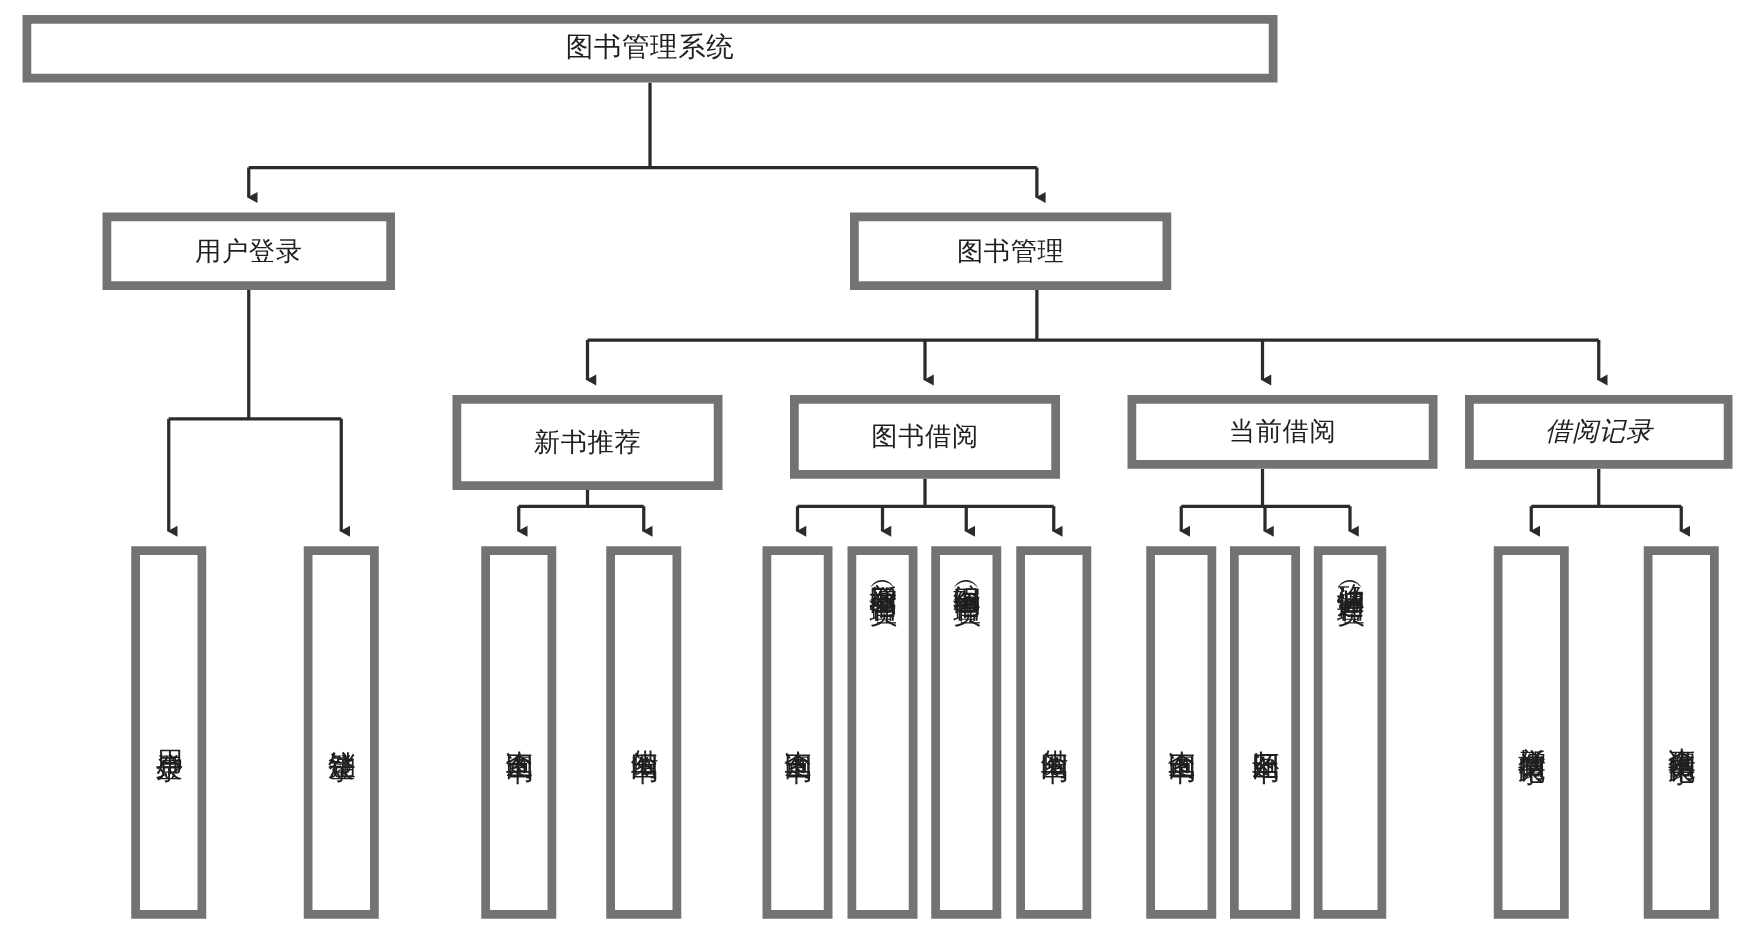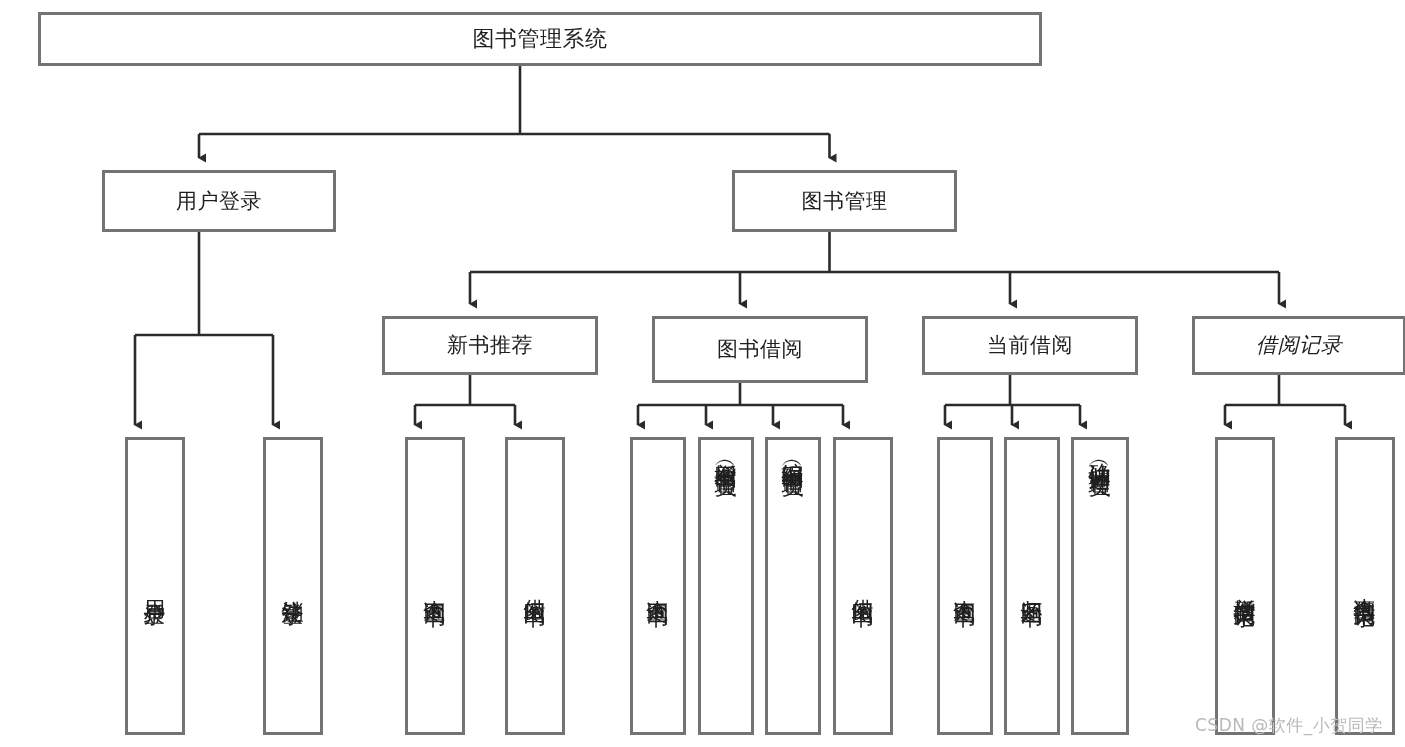--- a/index.html
+++ b/index.html
@@ -21,26 +21,25 @@
     position: absolute;
     left: 0;
     top: 0;
     width: 1405px;
     height: 747px;
     pointer-events: none;
   }
   .node {
     position: absolute;
     box-sizing: border-box;
-    border: 3px solid #737373;
+    border: 7px solid #737373;
     background: #ffffff;
     display: flex;
     align-items: center;
     justify-content: center;
-    margin-left: 20px;
   }
   .node-label {
     color: #1f1f1f;
     line-height: 1.18;
     text-align: center;
     white-space: nowrap;
   }
   
   .node.horiz .node-label {
     font-size: 21px;
@@ -114,30 +113,30 @@
       </g>
   </svg>
 
   <div id="node-layer">
       <div class="node horiz root" style="left: 18px; top: 12px; width: 1004px; height: 54px;">
         <div class="node-label">图书管理系统</div>
       </div>
       <div class="node horiz" style="left: 82px; top: 170px; width: 234px; height: 62px;">
         <div class="node-label">用户登录</div>
       </div>
-      <div class="node horiz" style="left: 712px; top: 170px; width: 225px; height: 62px;">
+      <div class="node horiz" style="left: 680px; top: 170px; width: 257px; height: 62px;">
         <div class="node-label">图书管理</div>
       </div>
-      <div class="node horiz" style="left: 362px; top: 316px; width: 216px; height: 59px;">
+      <div class="node horiz" style="left: 362px; top: 316px; width: 216px; height: 76px;">
         <div class="node-label">新书推荐</div>
       </div>
       <div class="node horiz" style="left: 632px; top: 316px; width: 216px; height: 67px;">
         <div class="node-label">图书借阅</div>
       </div>
-      <div class="node horiz" style="left: 902px; top: 316px; width: 216px; height: 59px; justify-content: center;">
+      <div class="node horiz" style="left: 902px; top: 316px; width: 248px; height: 59px; justify-content: center;">
         <div class="node-label">当前借阅</div>
       </div>
       <div class="node horiz" style="left: 1172px; top: 316px; width: 214px; height: 59px; font-style: italic;">
         <div class="node-label">借阅记录</div>
       </div>
       <div class="node vert" style="left: 105px; top: 437px; width: 60px; height: 298px;">
         <div class="node-label">用户登录</div>
       </div>
       <div class="node vert" style="left: 243px; top: 437px; width: 60px; height: 298px;">
         <div class="node-label">注销登录</div>
@@ -170,14 +169,13 @@
         <div class="node-label">确认归还（管理员）</div>
       </div>
       <div class="node vert" style="left: 1195px; top: 437px; width: 60px; height: 298px;">
         <div class="node-label">新增借阅记录</div>
       </div>
       <div class="node vert" style="left: 1315px; top: 437px; width: 60px; height: 298px;">
         <div class="node-label">查询借阅记录</div>
       </div>
     </div>
 
-  <div class="watermark" style="left:1195px; top:714px;">CSDN @软件_小贺同学</div>
 </div>
 
 </body></html>

